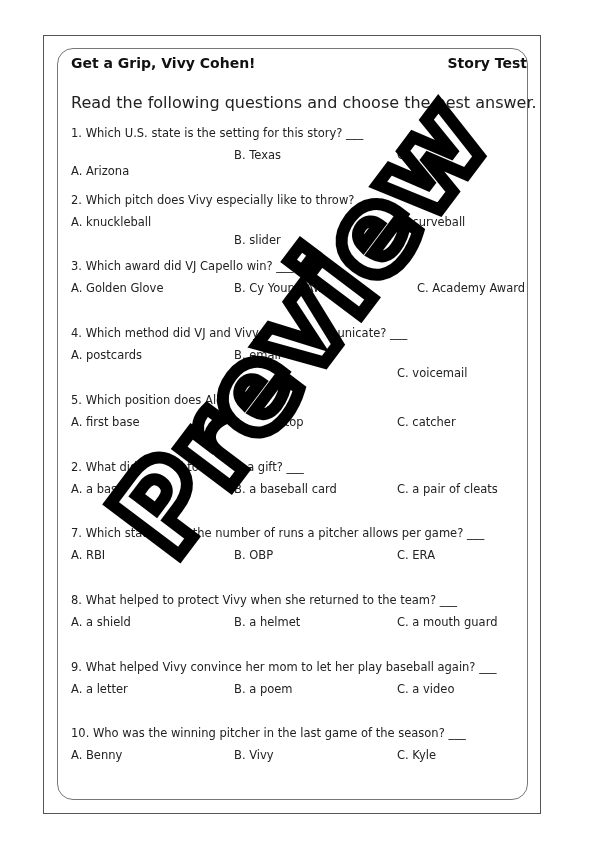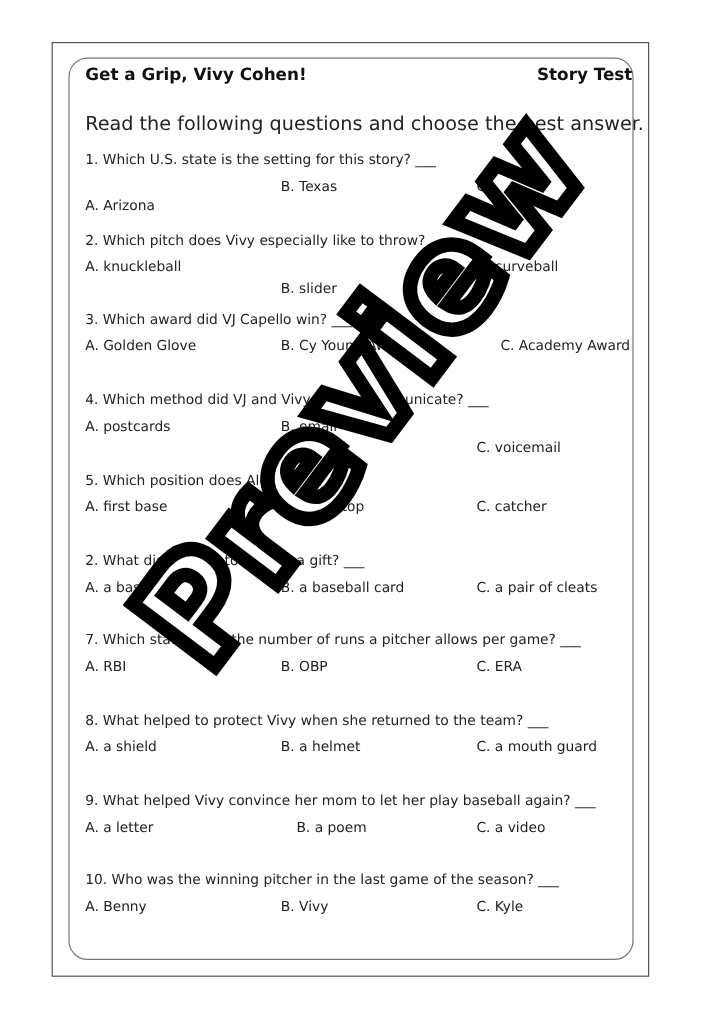--- a/index.html
+++ b/index.html
@@ -63,21 +63,21 @@
     <div class="q" style="top: 526.2px;">7. Which stat means the number of runs a pitcher allows per game? ___</div>
     <div class="opt" style="left: 71px; top: 548.2px;">A.   RBI</div>
     <div class="opt" style="left: 234px; top: 548.2px;">B.   OBP</div>
     <div class="opt" style="left: 397px; top: 548.2px;">C.   ERA</div>
     <div class="q" style="top: 592.9px;">8. What helped to protect Vivy when she returned to the team? ___</div>
     <div class="opt" style="left: 71px; top: 614.9px;">A. a shield</div>
     <div class="opt" style="left: 234px; top: 614.9px;">B. a helmet</div>
     <div class="opt" style="left: 397px; top: 614.9px;">C. a mouth guard</div>
     <div class="q" style="top: 659.6px;">9. What helped Vivy convince her mom to let her play baseball again? ___</div>
     <div class="opt" style="left: 71px; top: 681.6px;">A. a letter</div>
-    <div class="opt" style="left: 234px; top: 681.6px; margin-left: 13px;">B. a poem</div>
+    <div class="opt" style="left: 234px; top: 681.6px;">B. a poem</div>
     <div class="opt" style="left: 397px; top: 681.6px;">C. a video</div>
     <div class="q" style="top: 726.3px;">10. Who was the winning pitcher in the last game of the season? ___</div>
     <div class="opt" style="left: 71px; top: 748.3px;">A. Benny</div>
     <div class="opt" style="left: 234px; top: 748.3px;">B. Vivy</div>
     <div class="opt" style="left: 397px; top: 748.3px;">C. Kyle</div>
   </div>
 
 <div class="watermark-fill">Preview</div>
 <div class="watermark">Preview</div>
 

